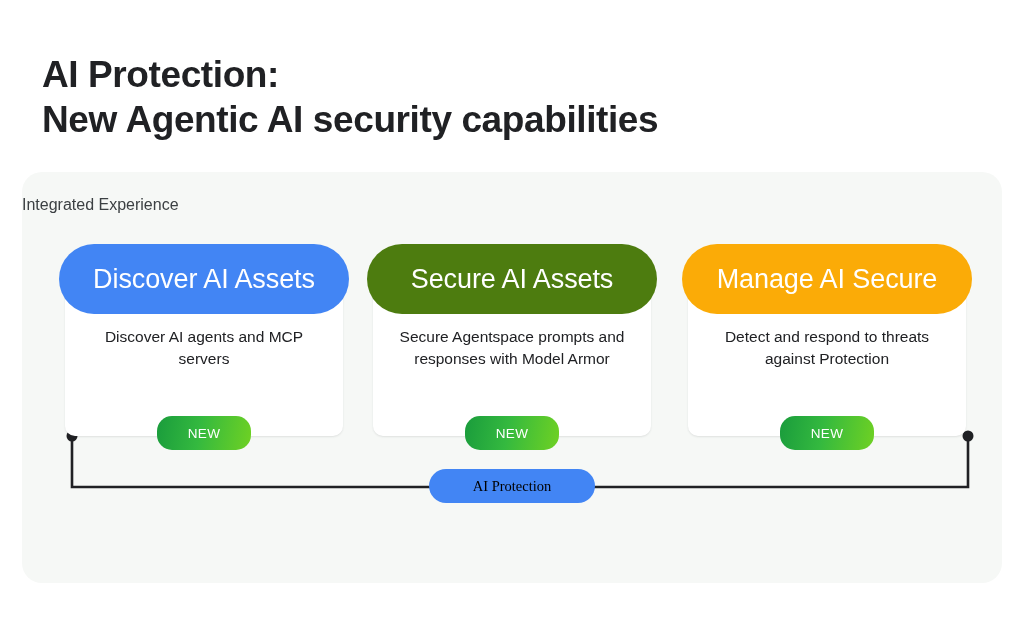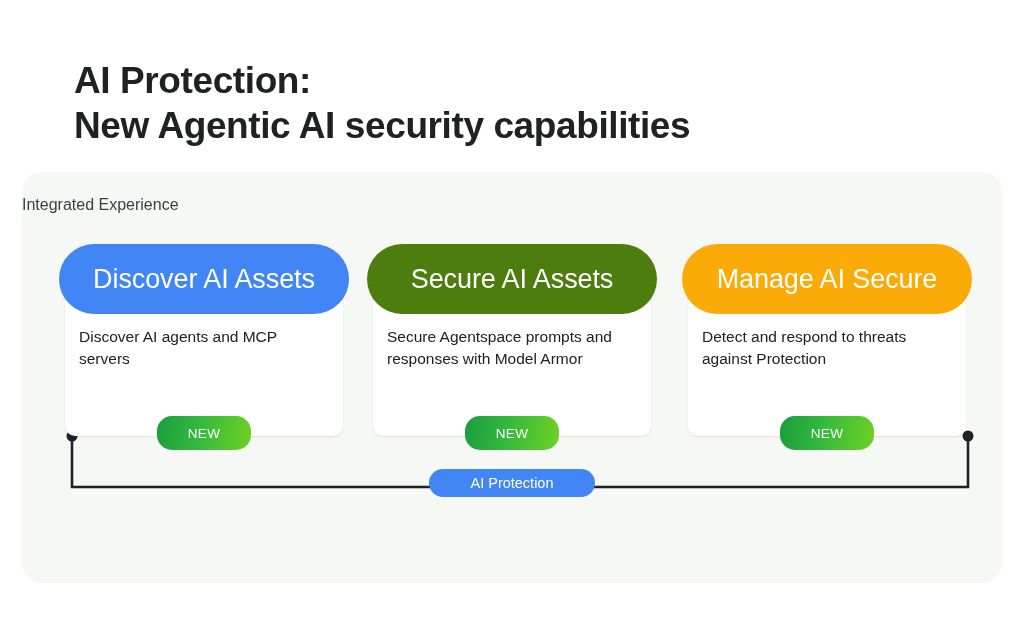--- a/index.html
+++ b/index.html
@@ -6,23 +6,23 @@
   html, body {
     width: 1024px; height: 633px;
     background: #ffffff;
     font-family: "Liberation Sans", sans-serif;
     overflow: hidden;
   }
   #slide { position: relative; width: 1024px; height: 633px; background: #ffffff; }
 
   
   #title {
-    position: absolute; left: 42px; top: 58px; width: 860px;
+    position: absolute; left: 42px; top: 52px; width: 860px;
     font-size: 37px; font-weight: 700; line-height: 45px;
-    letter-spacing: -0.4px; color: #202124; white-space: pre-line; margin-left: 32px;
+    letter-spacing: -0.4px; color: #202124; white-space: pre-line;
   }
 
   
   #panel {
     position: absolute; left: 22px; top: 172px;
     width: 980px; height: 411px;
     background: #f6f8f6; border-radius: 20px;
   }
 
   #panel-heading {
@@ -38,21 +38,21 @@
   .card.c2 { left: 660px; }
 
   .card-body {
     position: absolute; left: 6px; top: 40px;
     width: 278px; height: 152px;
     background: #ffffff; border-radius: 10px;
     box-shadow: 0 1px 2px rgba(60,64,67,0.12);
   }
   .card-desc {
     position: absolute; left: 14px; top: 42px; width: 250px;
-    text-align: left; font-size: 15.5px; line-height: 22px; color: #202124;
+    text-align: center; font-size: 15.5px; line-height: 22px; color: #202124;
   }
 
   .card-header {
     position: absolute; left: 0; top: 0;
     width: 290px; height: 70px; border-radius: 36px;
     display: flex; align-items: center; justify-content: center;
     color: #ffffff; font-size: 27px; font-weight: 500; letter-spacing: -0.1px;
     z-index: 2;
   }
 
@@ -63,24 +63,24 @@
     color: #ffffff; font-size: 13.5px; font-weight: 500; letter-spacing: 0.4px;
     background: linear-gradient(100deg, #1a9c3c 0%, #34b93f 45%, #6fd123 100%);
     z-index: 3;
   }
 
   
   #connector { position: absolute; left: 0; top: 0; width: 980px; height: 411px; pointer-events: none; }
 
   #ai-pill {
     position: absolute; left: 50%; transform: translateX(-50%);
-    top: 297px; width: 166px; height: 28px; border-radius: 17px;
-    background: #4285f4; color: #ffffff;
+    top: 297px; width: 166px; height: 34px; border-radius: 17px;
+    background: #4285f4; color: #000000;
     display: flex; align-items: center; justify-content: center;
-    font-size: 14.5px; font-weight: 500;
+    font-size: 14.5px; font-weight: 500; font-family: Liberation Serif, serif;
   }
 </style>
 </head>
 <body>
 
 <div id="slide">
 
   <div id="title">AI Protection:
 New Agentic AI security capabilities</div>
 

